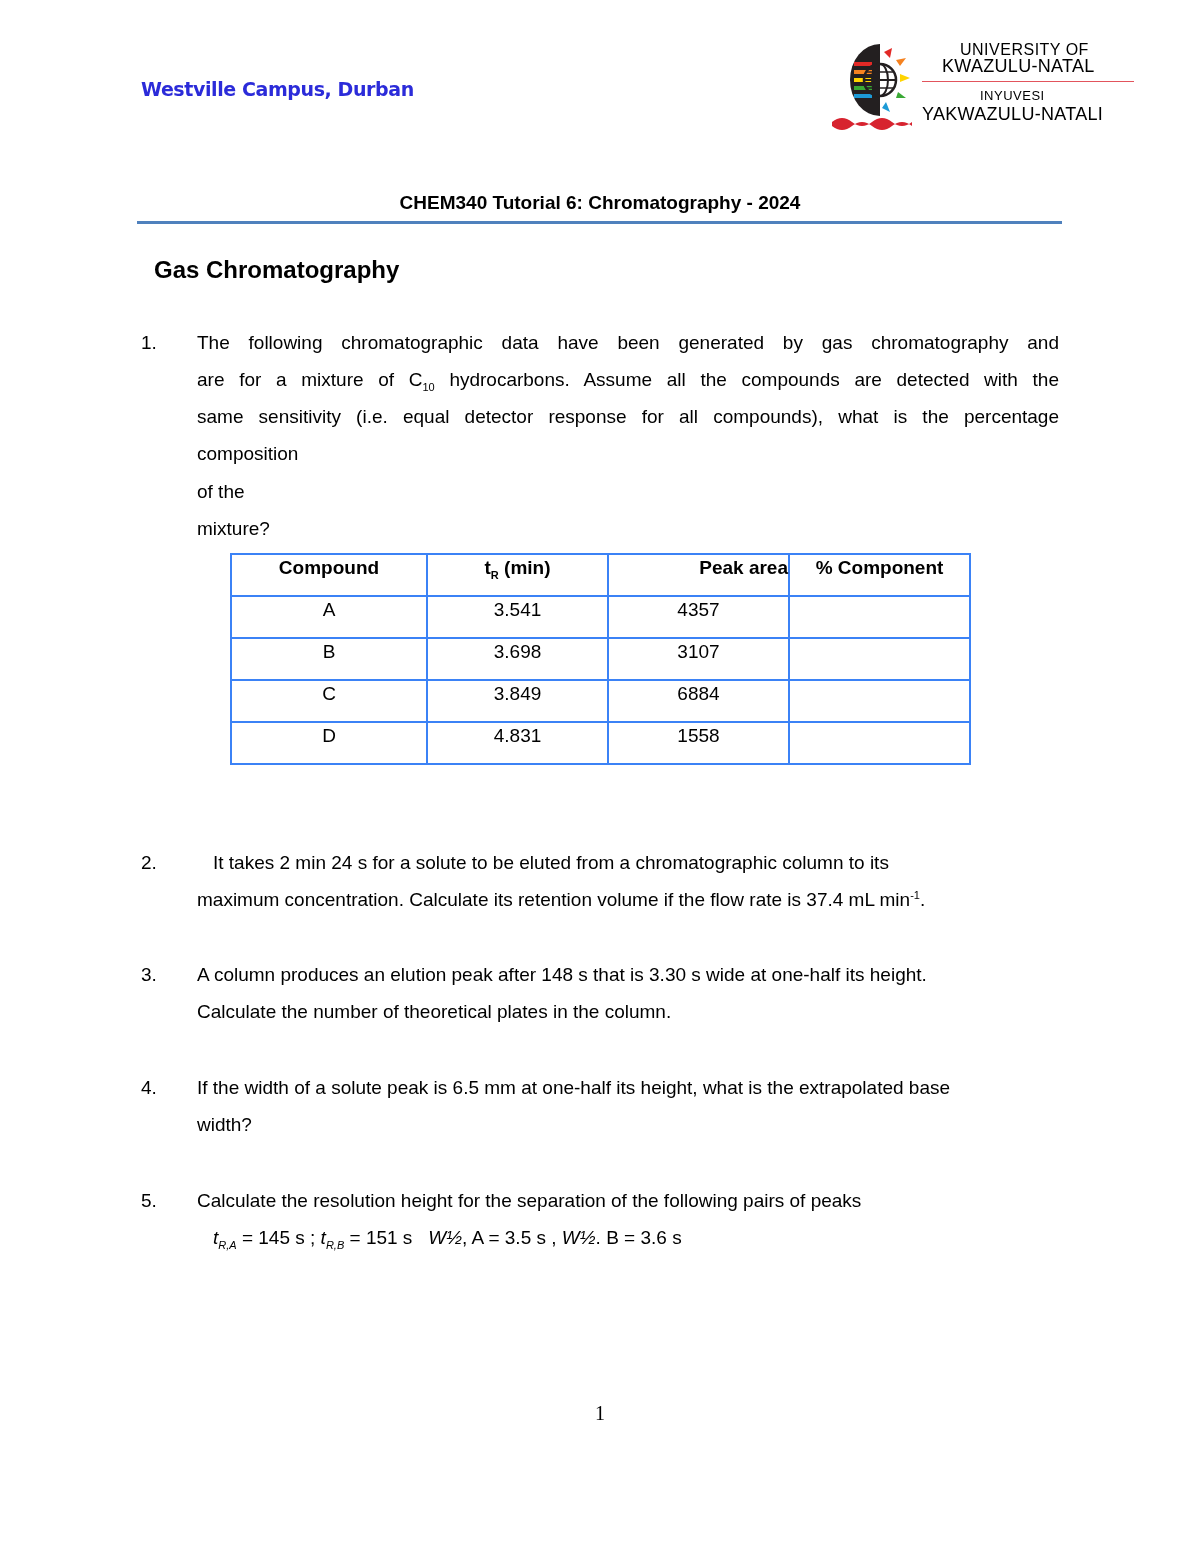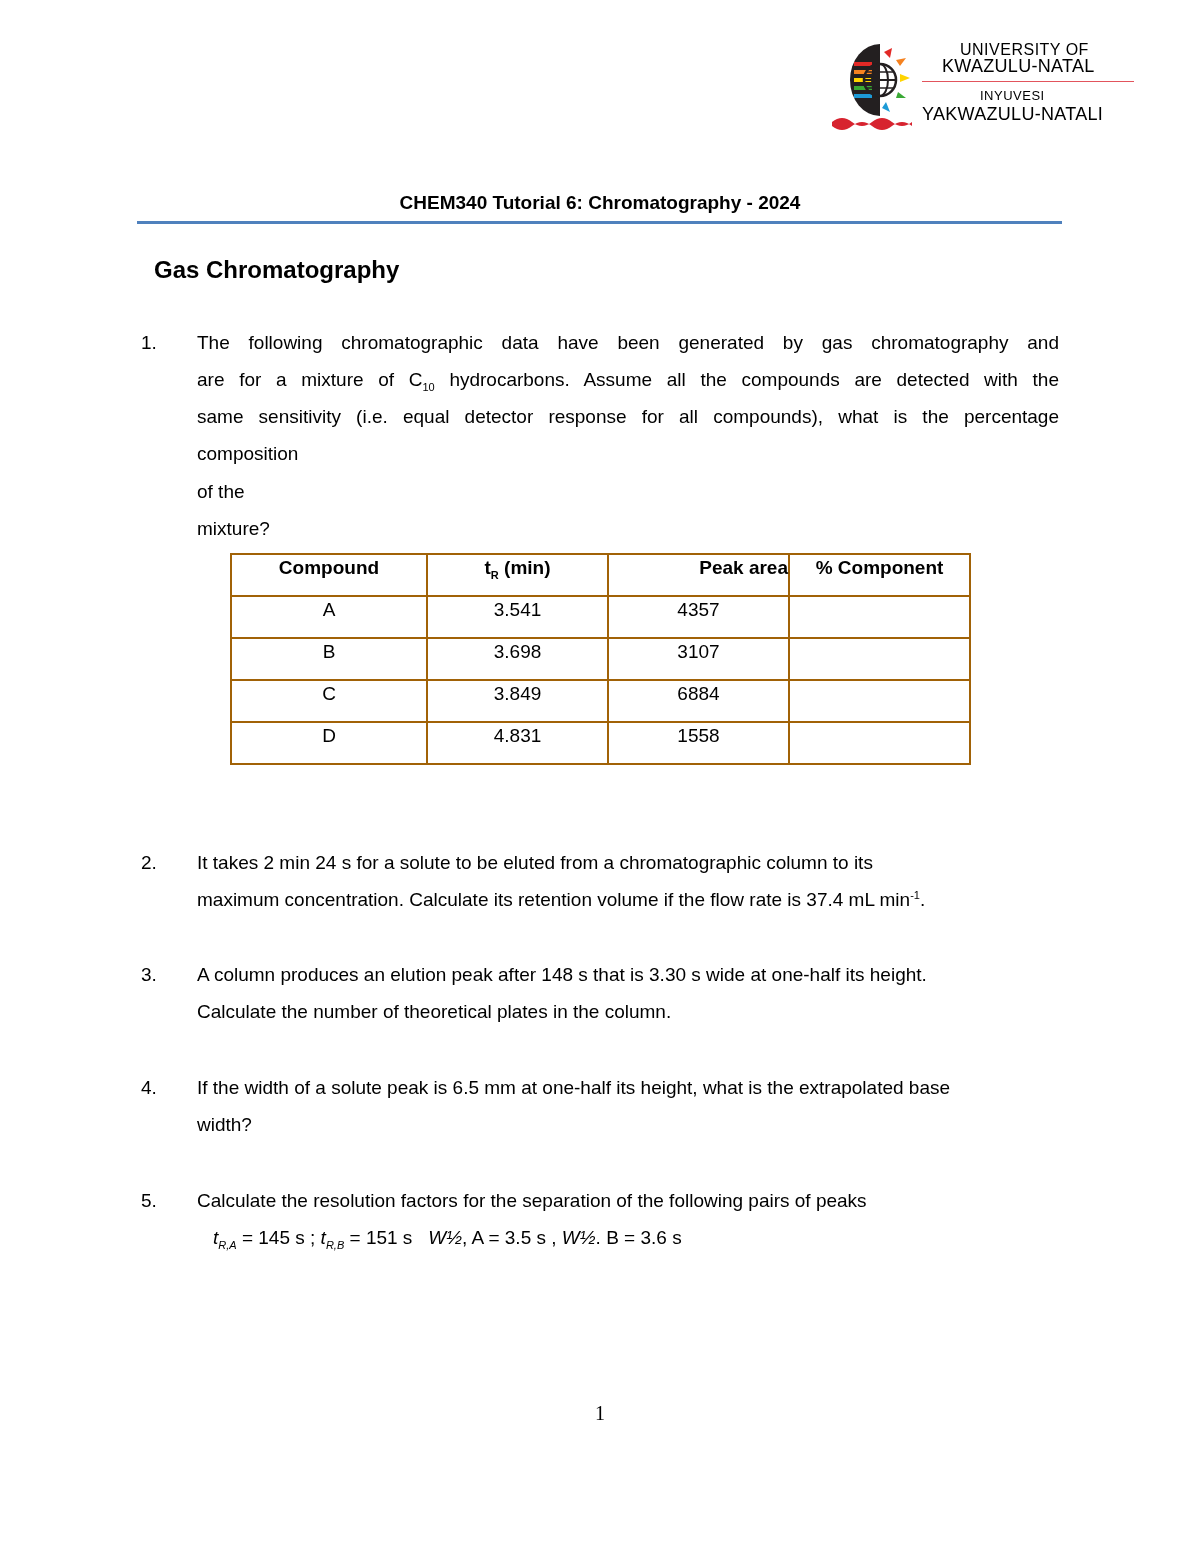--- a/index.html
+++ b/index.html
@@ -15,30 +15,31 @@
   .doc-title { left: 0; width: 1200px; top: 192px; text-align: center; font-weight: bold; font-size: 19px; }
   .title-rule { left: 137px; top: 221px; width: 925px; height: 3px; background: #4f81bd; }
   .section-heading { left: 154px; top: 256px; font-weight: bold; font-size: 24px; }
   .q { position: absolute; left: 141px; font-size: 19px; line-height: 37.5px; }
   .q .num { position: absolute; left: 0; top: 0; }
   .q .text { position: absolute; left: 56px; }
   .justify { text-align: justify; text-align-last: justify; width: 862px; }
   sub, sup { font-size: 11px; line-height: 0; }
   .table-wrap { left: 230px; top: 553px; }
   table { border-collapse: collapse; font-size: 19px; }
-  td, th { border: 2px solid #a16207; height: 38px; padding: 0; text-align: center; vertical-align: top; padding-top: 2px; }
+  td, th { border: 2px solid #3b82f6; height: 38px; padding: 0; text-align: center; vertical-align: top; padding-top: 2px; }
   th { font-weight: bold; }
   .c1 { width: 194px; } .c2 { width: 179px; } .c3 { width: 179px; text-align: right; } .c4 { width: 179px; }
   .italic { font-style: italic; }
   .page-num { left: 0; width: 1200px; top: 1402px; text-align: center; font-family: "Liberation Serif", serif; font-size: 20px; }
 </style>
 </head>
 <body>
 
 <div class="abs school">
+  <div>Westville Campus, Durban</div>
 </div>
 
 <div class="abs logo">
   <svg width="100" height="100" viewBox="0 0 100 100" style="position:absolute;left:0;top:0;">
     <path d="M50 8 A30 36 0 0 0 50 80 Z" fill="#231f20"></path>
     <rect x="24" y="26" width="18" height="4" fill="#e22926"></rect>
     <rect x="24" y="34" width="18" height="4" fill="#f58220"></rect>
     <rect x="24" y="42" width="18" height="4" fill="#ffd400"></rect>
     <rect x="24" y="50" width="18" height="4" fill="#3aa935"></rect>
     <rect x="24" y="58" width="18" height="4" fill="#1d9ad6"></rect>
@@ -106,35 +107,35 @@
       <td>4.831</td>
       <td>1558</td>
       <td></td>
     </tr>
   </tbody>
     </table>
 </div>
 
 <div class="q" style="top:844px;">
   <span class="num">2.</span>
-  <div class="text" style="top:0; white-space:nowrap;">It takes 2 min 24 s for a solute to be eluted from a chromatographic column to its</div>
+  <div class="text" style="top:0; white-space:nowrap;margin-left:16px;">It takes 2 min 24 s for a solute to be eluted from a chromatographic column to its</div>
   <div class="text" style="top:37px; white-space:nowrap;"><span>maximum concentration. Calculate its retention volume if the flow rate is 37.4 mL min</span><sup>-1</sup><span>.</span></div>
 </div>
 
 <div class="q" style="top:956px;">
   <span class="num">3.</span>
   <div class="text" style="top:0; white-space:nowrap;">A column produces an elution peak after 148 s that is 3.30 s wide at one-half its height.</div>
   <div class="text" style="top:37px; white-space:nowrap;">Calculate the number of theoretical plates in the column.</div>
 </div>
 
 <div class="q" style="top:1069px;">
   <span class="num">4.</span>
   <div class="text" style="top:0; white-space:nowrap;">If the width of a solute peak is 6.5 mm at one-half its height, what is the extrapolated base</div>
   <div class="text" style="top:37px;">width?</div>
 </div>
 
 <div class="q" style="top:1182px;">
   <span class="num">5.</span>
-  <div class="text" style="top:0; white-space:nowrap;">Calculate the resolution factors for the separation of the following pairs of peaks</div>
+  <div class="text" style="top:0; white-space:nowrap;">Calculate the resolution height for the separation of the following pairs of peaks</div>
   <div class="text" style="top:37px; left:72px; white-space:pre;"><span class="italic">t</span><sub class="italic">R,A</sub><span> = 145 s ; </span><span class="italic">t</span><sub class="italic">R,B</sub><span> = 151 s   </span><span class="italic">W½</span><span>, A = 3.5 s , </span><span class="italic">W½</span><span>. B = 3.6 s</span></div>
 </div>
 
 <div class="abs page-num">1</div>
 
 </body></html>

